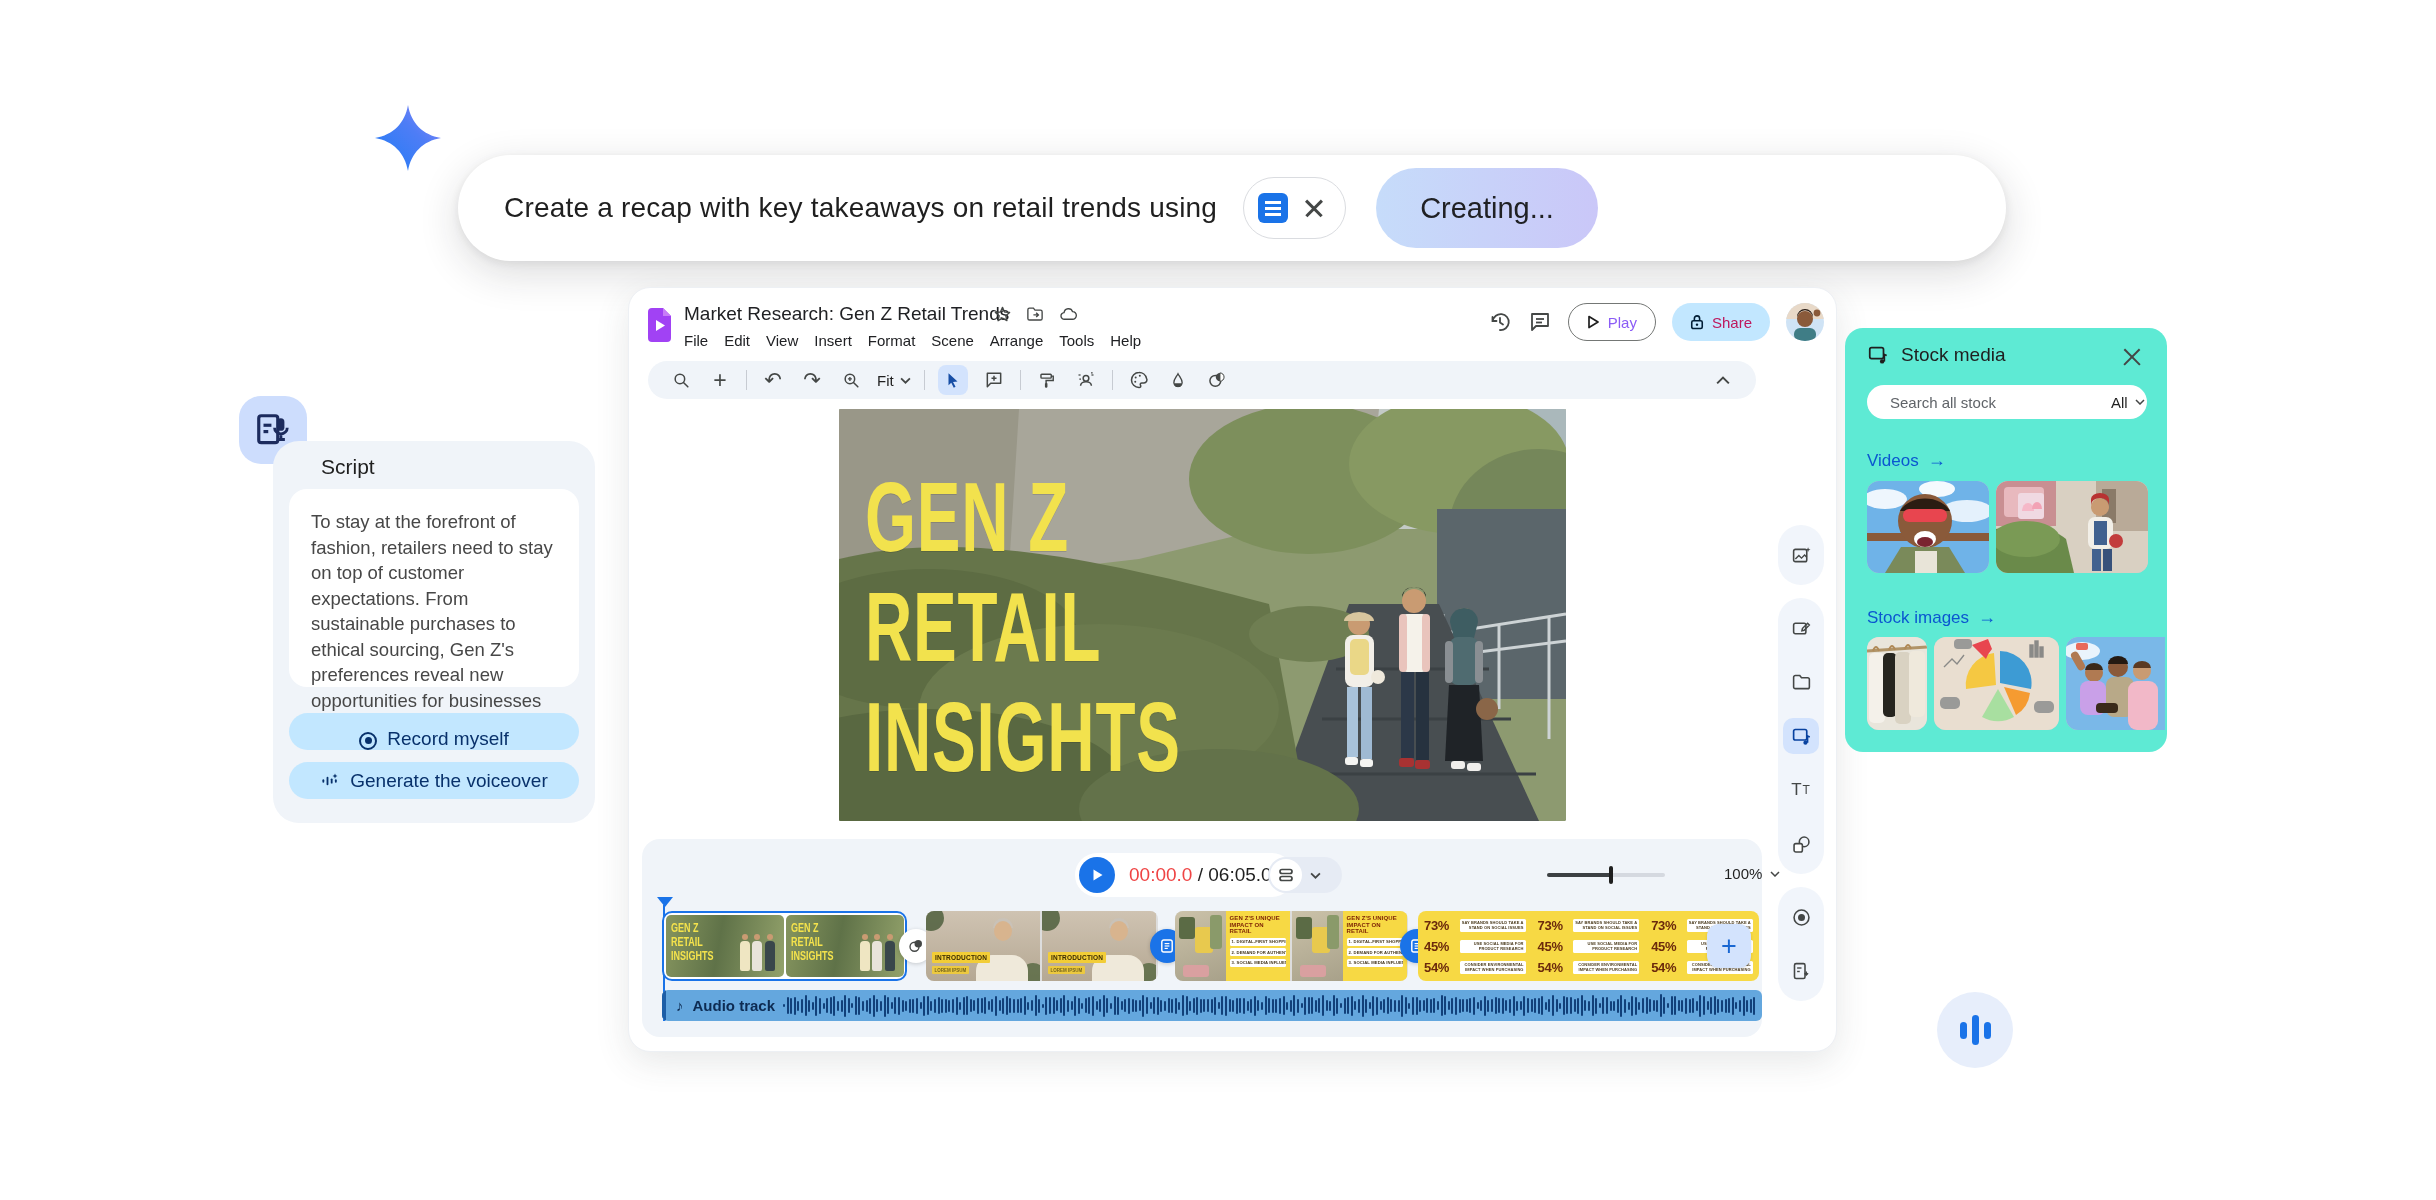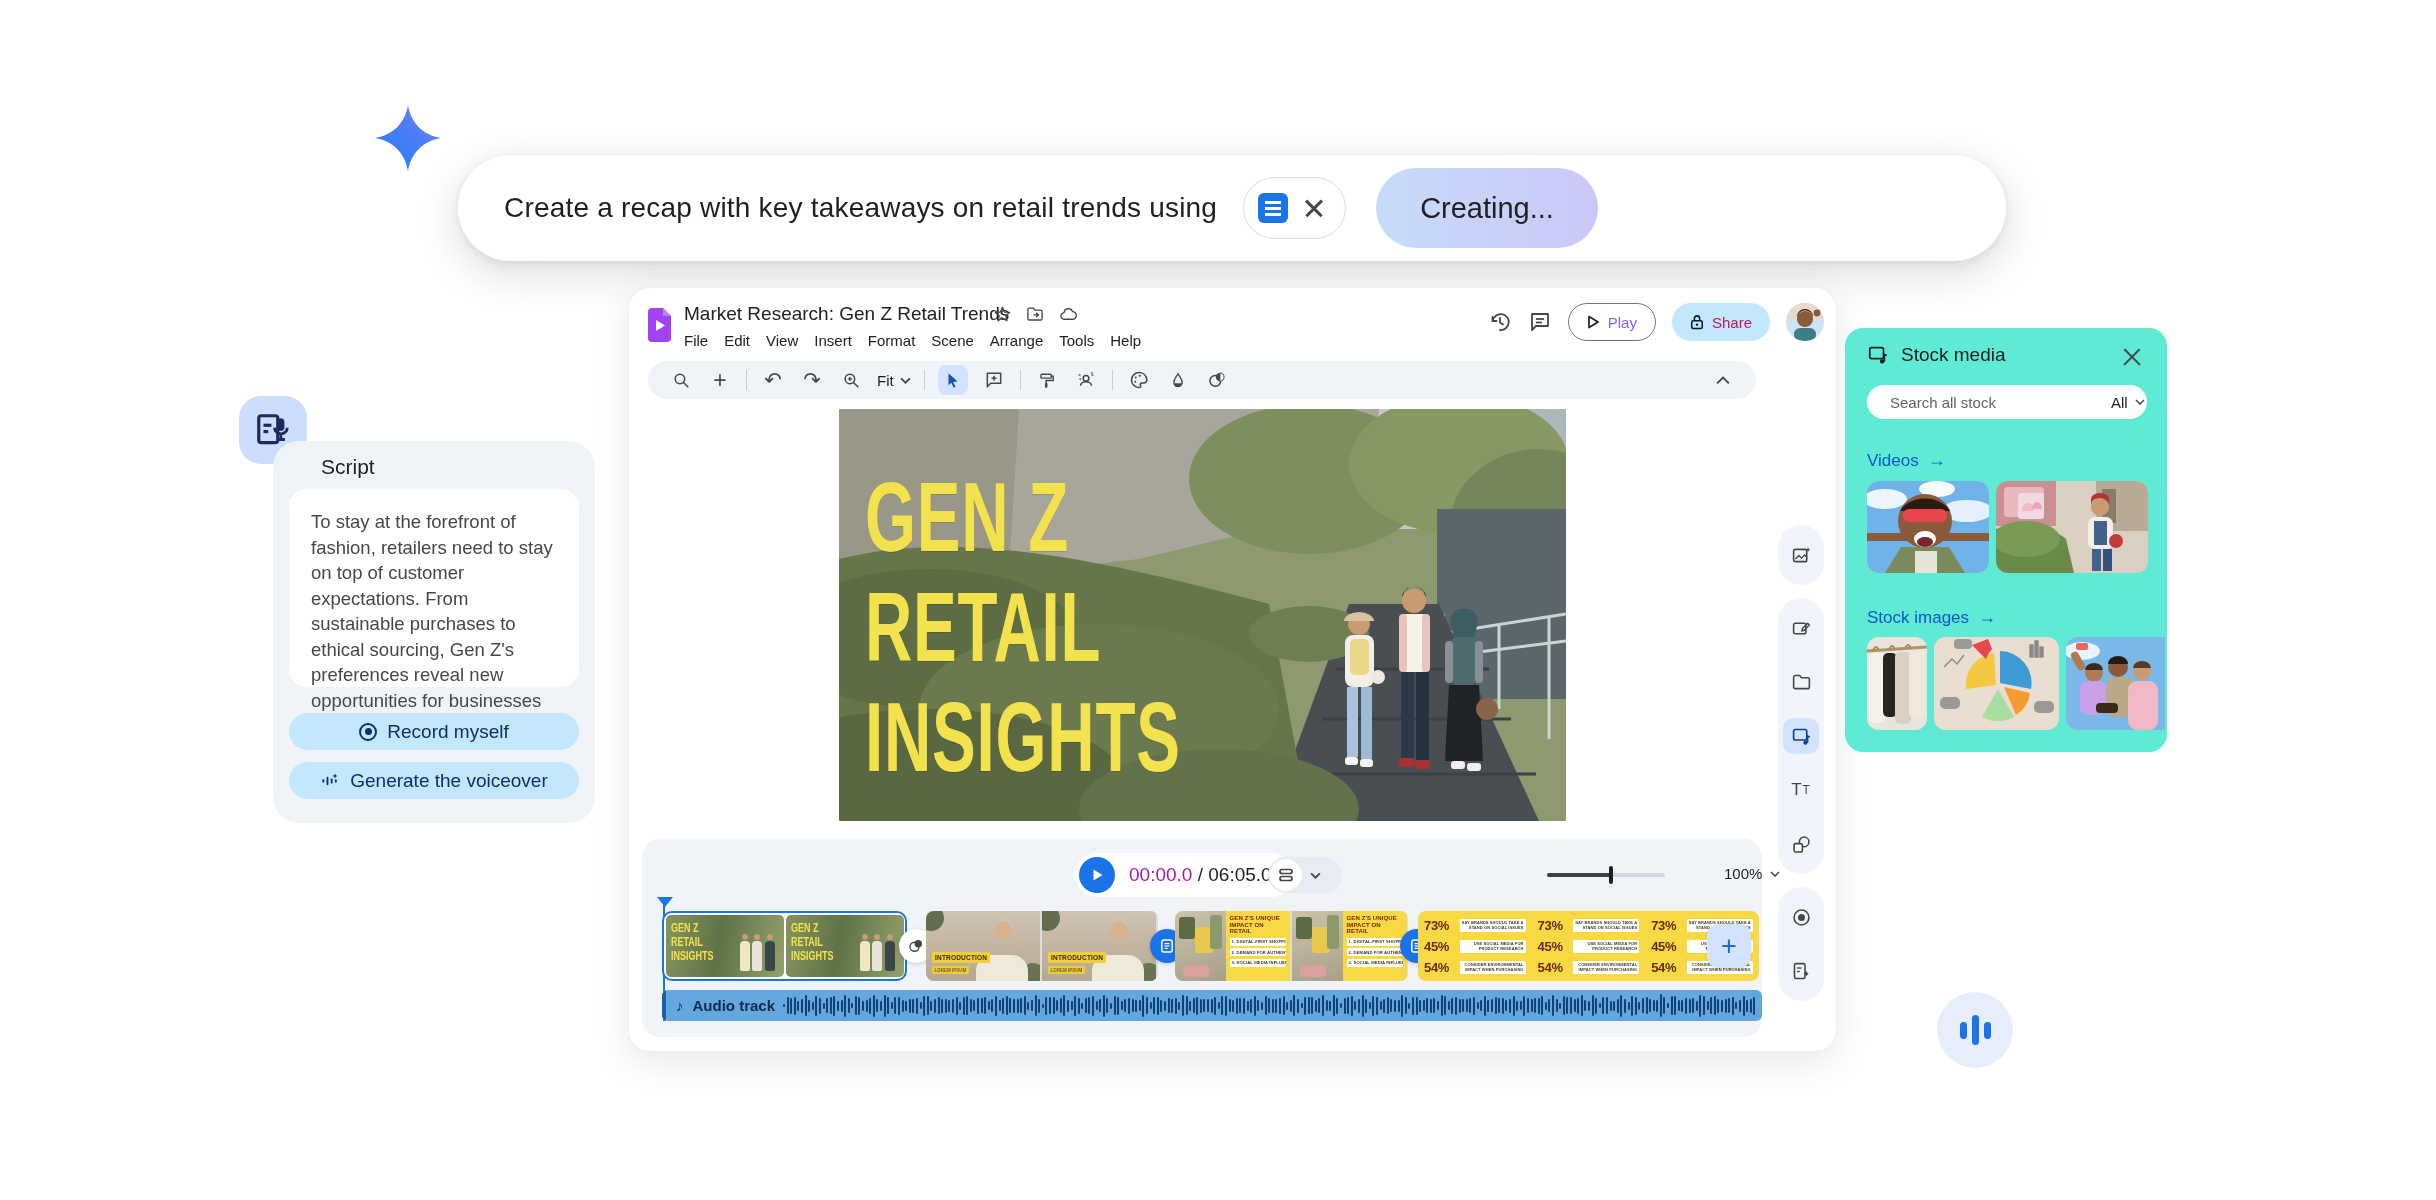--- a/index.html
+++ b/index.html
@@ -24,21 +24,21 @@
     background:linear-gradient(90deg,#c6dcfa,#cac7f8);display:flex;align-items:center;cursor:pointer;}
 
   
   .script-fab{position:absolute;left:239px;top:396px;width:68px;height:68px;border-radius:22px;background:#cdddfd;display:flex;align-items:center;justify-content:center;}
   .script-panel{position:absolute;left:273px;top:441px;width:322px;height:382px;border-radius:26px;background:#f0f4f9;}
   .script-title{position:absolute;left:48px;top:14px;font-size:21px;color:#1f1f1f;font-weight:500;}
   .script-card{position:absolute;left:16px;top:48px;width:290px;height:198px;border-radius:18px;background:#fff;padding:20px 22px;}
   .script-body{font-size:18.5px;line-height:25.5px;color:#474747;}
   .script-btn{position:absolute;left:16px;width:290px;height:37px;border-radius:19px;background:#c2e7ff;display:flex;align-items:center;justify-content:center;gap:10px;cursor:pointer;}
   .script-btn span{font-size:19px;font-weight:500;color:#08316b;}
-  .btn-record{top:272px;} .btn-voice{top:321px;}
+  .btn-record{top:272px;align-items:flex-end;} .btn-voice{top:321px;}
   .rec-ico{width:18px;height:18px;border:2.4px solid #08316b;border-radius:50%;position:relative;}
   .rec-ico::after{content:"";position:absolute;left:3.4px;top:3.4px;width:7px;height:7px;border-radius:50%;background:#08316b;}
 
   
   .window{position:absolute;left:628px;top:287px;width:1209px;height:765px;background:#fff;border-radius:22px;
     border:1px solid #edf0f4;box-shadow:0 10px 34px rgba(60,64,67,.12);text-decoration:underline;}
   .win-logo{position:absolute;left:17px;top:19px;}
   .doc-title{position:absolute;left:55px;top:15px;font-size:19px;color:#202124;white-space:nowrap;}
   .title-icons{position:absolute;left:364px;top:17px;display:flex;gap:13px;align-items:center;color:#444746;}
   .menubar{position:absolute;left:55px;top:44px;display:flex;gap:16px;}
@@ -64,21 +64,21 @@
   .canvas{position:absolute;left:210px;top:121px;width:727px;height:412px;overflow:hidden;border-radius:2px;background:#6d7c4f;}
   .canvas-title{position:absolute;left:26px;color:#f2e24d;font-weight:700;font-size:84px;line-height:84px;letter-spacing:1px;
     transform:scale(.78,1.18);transform-origin:top left;text-shadow:0 1px 0 rgba(0,0,0,.12);}
   .ct1{top:58px;} .ct2{top:168px;} .ct3{top:278px;}
 
   
   .bottom{position:absolute;left:13px;top:551px;width:1120px;height:198px;border-radius:18px;background:#f0f4f9;}
   .timewrap{position:absolute;left:433px;top:14px;height:44px;border-radius:22px;background:#fff;display:flex;align-items:center;padding:4px 22px 4px 4px;}
   .play-circle{width:36px;height:36px;border-radius:50%;background:#1a73e8;display:flex;align-items:center;justify-content:center;cursor:pointer;flex:0 0 auto;}
   .timecode{margin-left:14px;font-size:19px;white-space:nowrap;}
-  .timecode .cur{color:#a21caf;font-weight:500;}
+  .timecode .cur{color:#ef4444;font-weight:500;}
   .timecode .sep,.timecode .tot{color:#1f1f1f;}
   .trackcap{position:absolute;left:626px;top:18px;width:74px;height:36px;border-radius:18px;background:#e6ebf4;display:flex;align-items:center;cursor:pointer;}
   .trackcap .wc{width:32px;height:32px;margin-left:2px;border-radius:50%;background:#fff;display:flex;align-items:center;justify-content:center;}
   .trackcap .chev{margin-left:8px;}
   .slider{position:absolute;left:905px;top:34px;width:118px;height:4px;border-radius:2px;background:#d5d9e0;cursor:pointer;}
   .slider .fill{position:absolute;left:0;top:0;width:64px;height:4px;border-radius:2px;background:#3c4043;}
   .slider .handle{position:absolute;left:62px;top:-7px;width:4px;height:18px;border-radius:2px;background:#1f1f1f;}
   .zoomlvl{position:absolute;left:1034px;top:26px;display:flex;align-items:center;gap:8px;cursor:pointer;margin-left:48px;}
   .zoomlvl b{font-size:15px;font-weight:400;color:#1f1f1f;}
 

